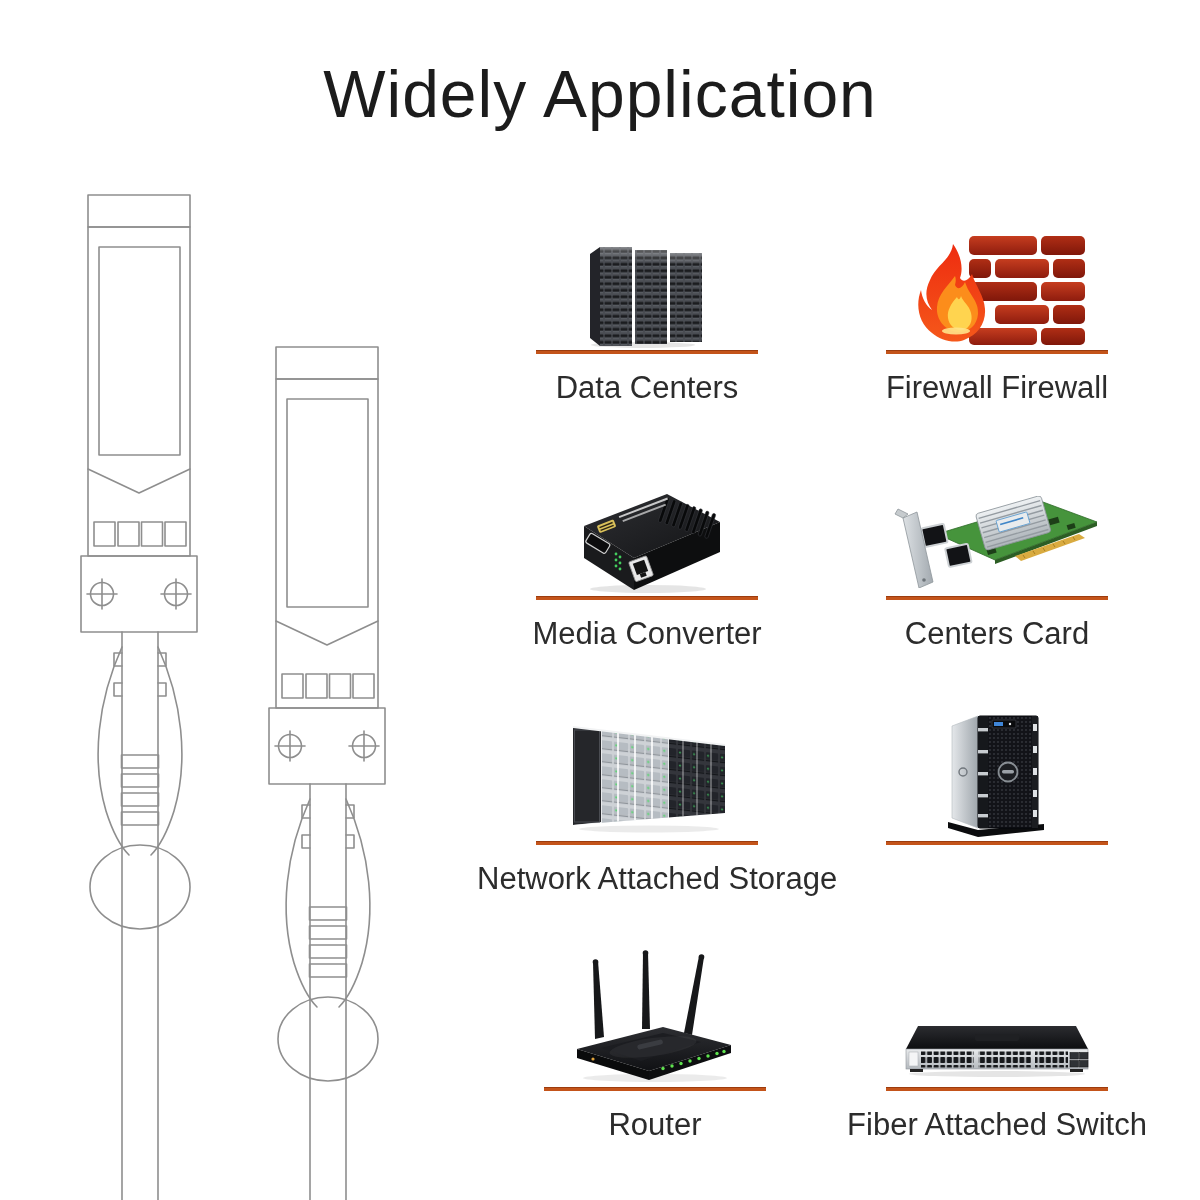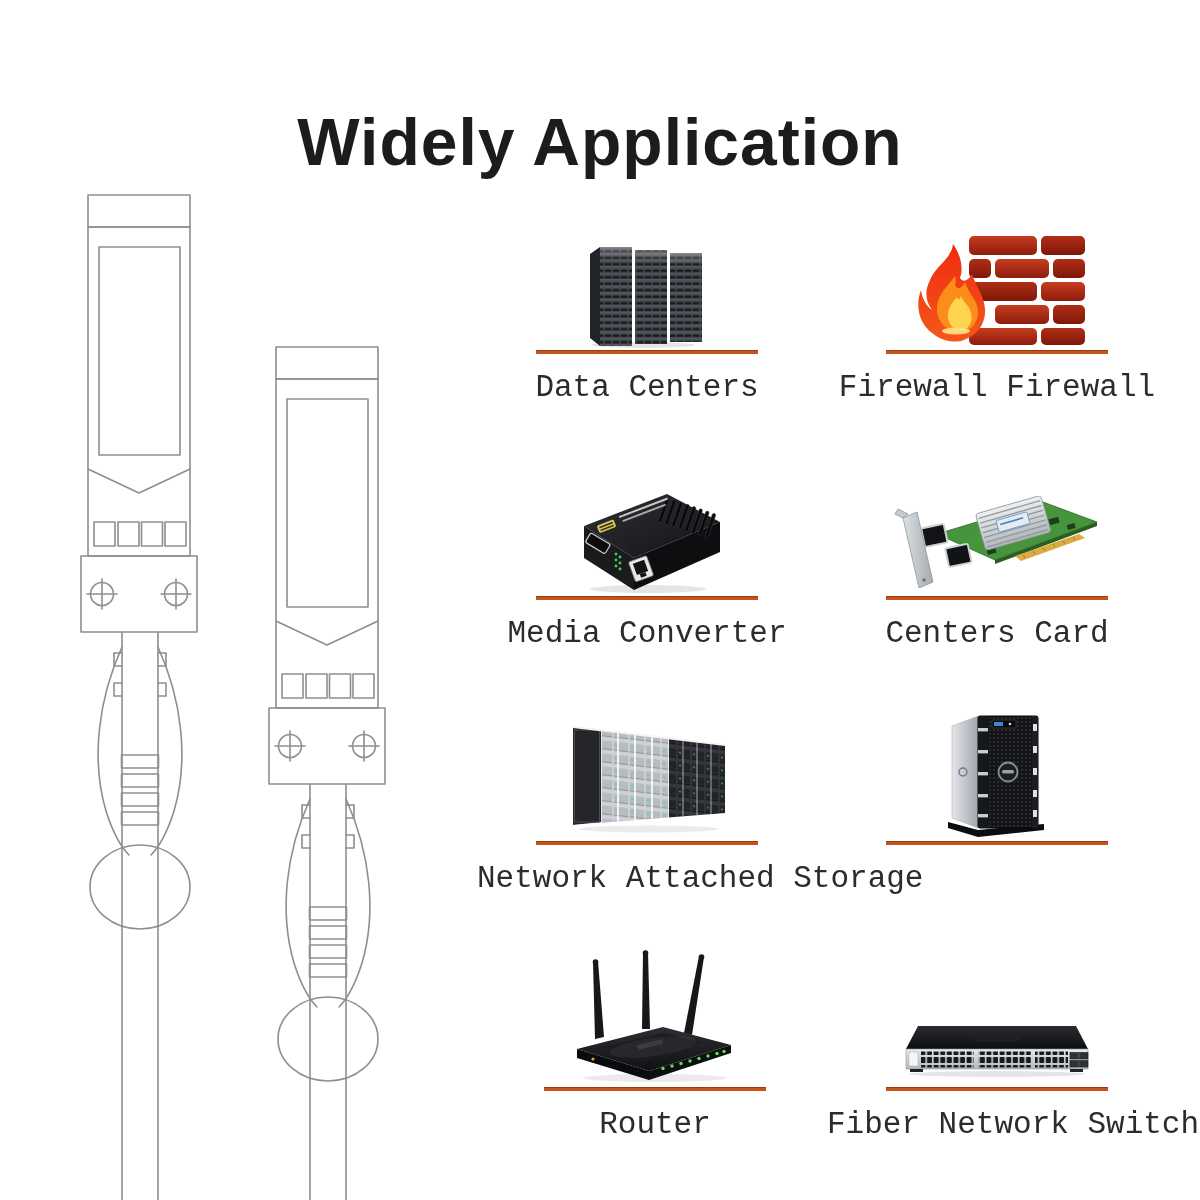--- a/index.html
+++ b/index.html
@@ -3,26 +3,25 @@
 <meta charset="utf-8">
 <style>
   html,body { margin:0; padding:0; }
   body {
     width:1200px; height:1200px; position:relative; overflow:hidden;
     background:#ffffff;
     font-family:"Liberation Sans", sans-serif;
   }
   .page-title {
     position:absolute; top:56px; left:0; width:1200px;
-    text-align:center; font-size:66px; font-weight:700; color:#1c1c1c;
+    text-align:center; font-size:66px; font-weight:400; color:#1c1c1c;
     letter-spacing:1px;
-    margin-top:48px;
   }
   .cable-drawing { position:absolute; left:0; top:0; }
-  .app-cell { position:absolute; width:340px;font-family:Liberation Mono, monospace; }
+  .app-cell { position:absolute; width:340px; }
   .icon-box { height:135px; display:flex; align-items:flex-end; justify-content:center; }
   .rule { width:222px; height:3px; margin:0 auto; background:#c4541a; border-top:1px solid #9c3c0e; }
   .label {
     margin-top:16px; text-align:center; font-size:31px; color:#2c2c2c;
     white-space:nowrap; line-height:36px;
   }
   
   .c1 { left:477px; top:215px; } .c2 { left:827px; top:215px; }
   .c3 { left:477px; top:461px; } .c4 { left:827px; top:461px; }
   .c5 { left:477px; top:706px; } .c6 { left:827px; top:706px; }
@@ -438,14 +437,14 @@
         <rect x="170" y="28.5" width="8.5" height="6.5"></rect>
           <rect x="179.5" y="28.5" width="8.5" height="6.5"></rect>
         <rect x="170" y="36.5" width="8.5" height="6.5"></rect>
           <rect x="179.5" y="36.5" width="8.5" height="6.5"></rect>
       </g>
       <rect x="10" y="45" width="13" height="3" fill="#222"></rect>
       <rect x="170" y="45" width="13" height="3" fill="#222"></rect>
     </svg>
   </div>
   <div class="rule"></div>
-  <div class="label">Fiber Network Switch</div>
+  <div class="label">Fiber Attached Switch</div>
 </div>
 
 </body></html>

